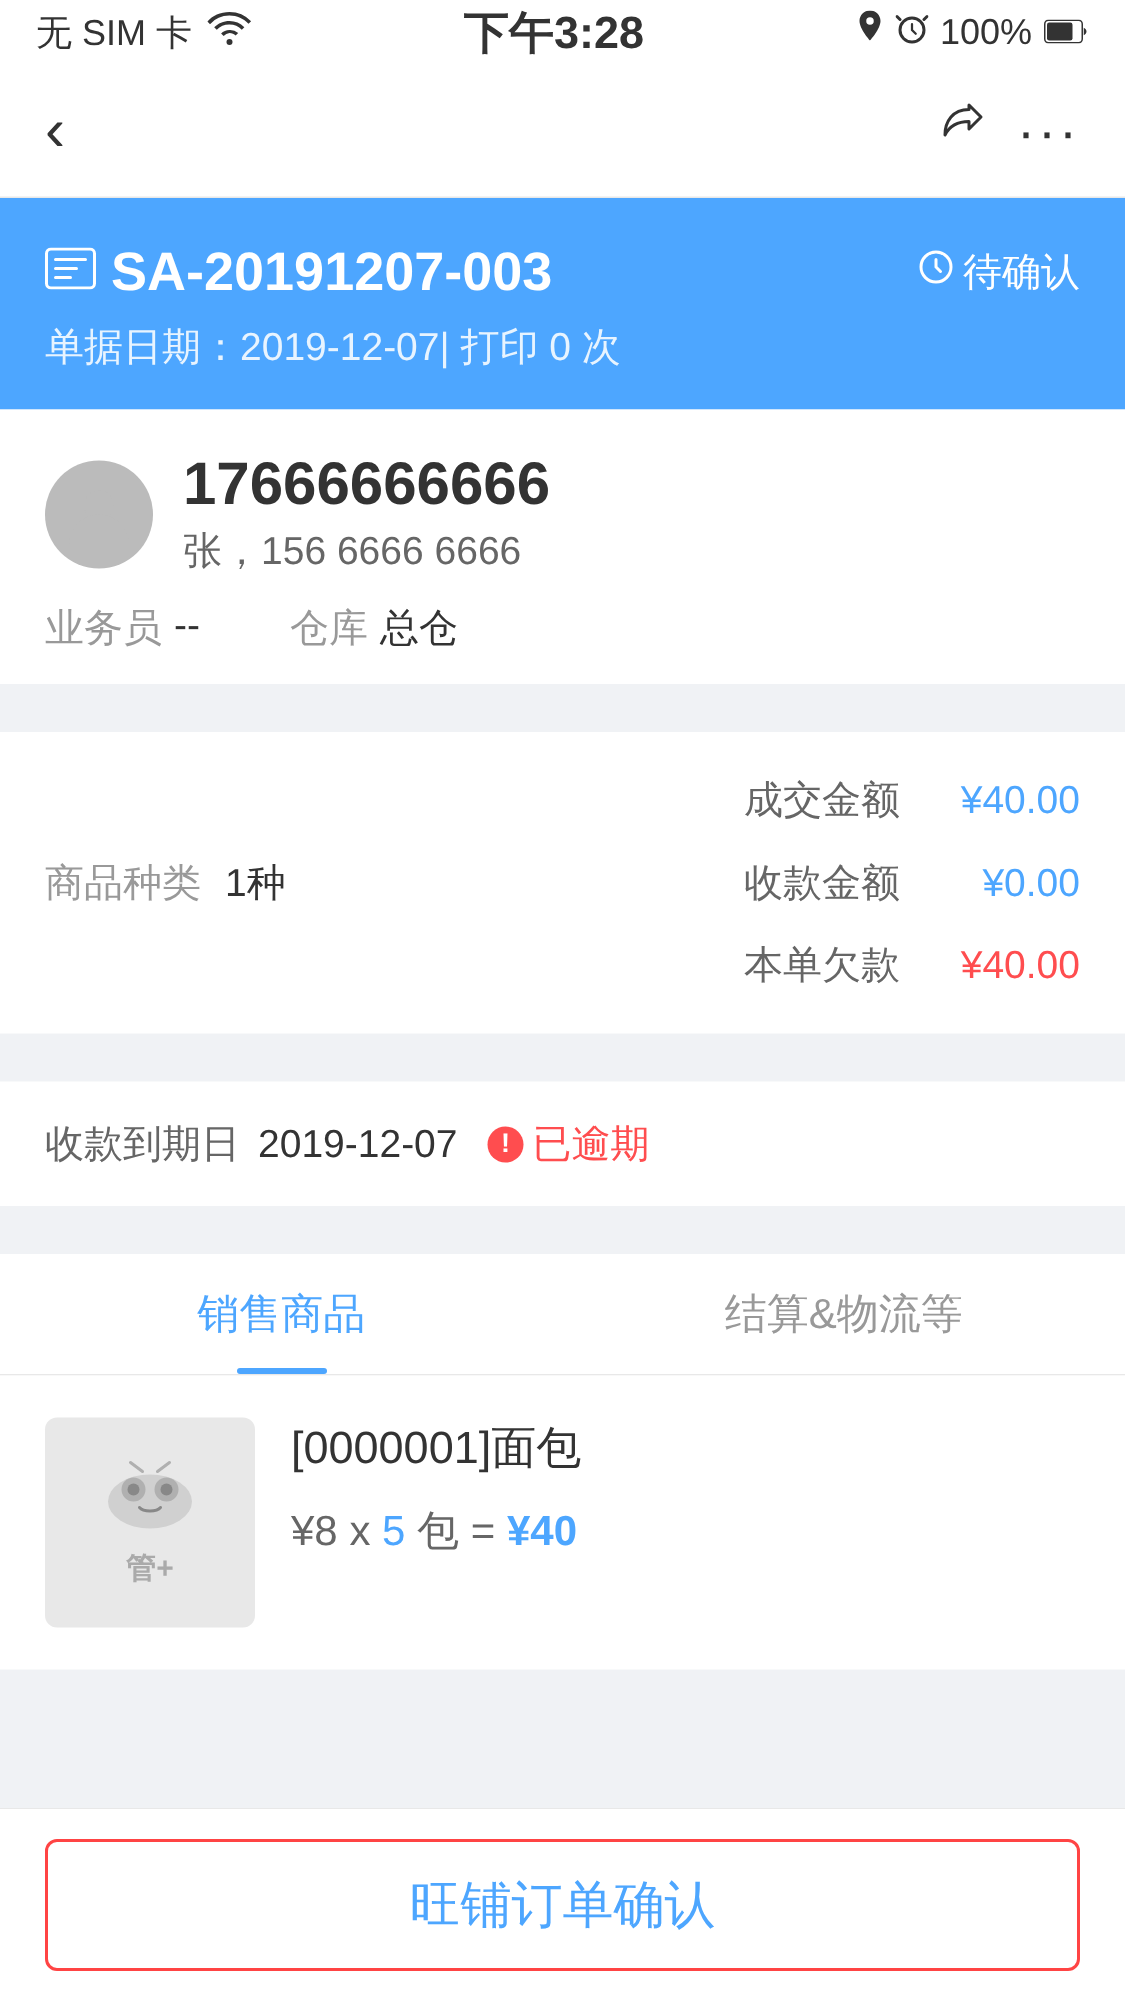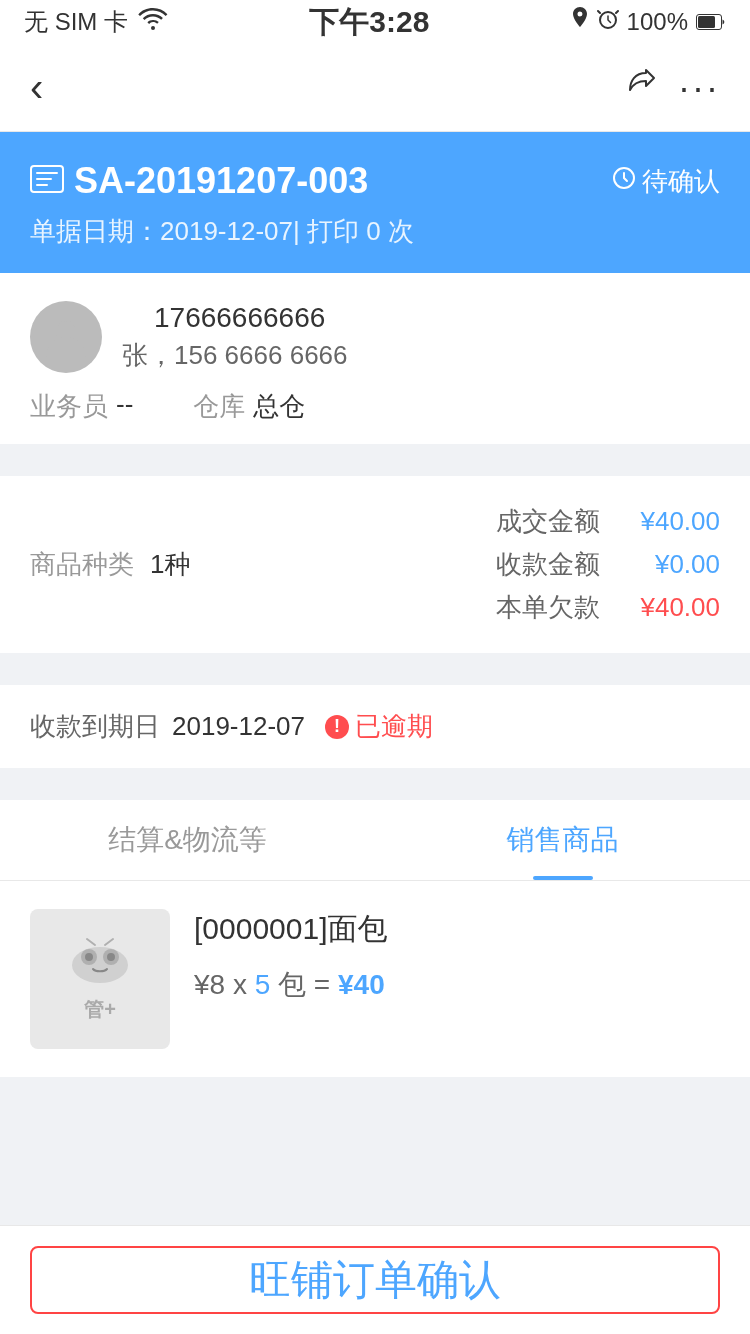--- a/index.html
+++ b/index.html
@@ -104,24 +104,23 @@
       width: 72px;
       height: 72px;
       border-radius: 50%;
       background: #bbb;
       display: flex;
       align-items: center;
       justify-content: center;
       flex-shrink: 0;
     }
     .customer-name {
-      font-size: 28px;
-      font-weight: 400;
+      font-size: 40px;
+      font-weight: 700;
       color: #333;
-      margin-left: 32px;
     }
     .customer-sub {
       font-size: 26px;
       color: #666;
       margin-top: 4px;
     }
     .customer-meta {
       display: flex;
       gap: 60px;
       margin-top: 16px;
@@ -149,21 +148,21 @@
       gap: 16px;
       font-size: 26px;
       color: #666;
     }
     .stats-left-label { color: #999; }
     .stats-left-value { color: #333; }
     .stats-right {
       display: flex;
       flex-direction: column;
       align-items: flex-end;
-      gap: 8px;
+      gap: 20px;
     }
     .stats-item {
       display: flex;
       gap: 20px;
       align-items: center;
       font-size: 26px;
     }
     .stats-item-label { color: #666; }
     .stats-item-value { color: #4da6ff; min-width: 100px; text-align: right; }
     .stats-item-value.red { color: #ff4d4f; }
@@ -291,25 +290,25 @@
       position: fixed;
       bottom: 0;
       left: 0;
       width: 750px;
       background: #fff;
       padding: 20px 30px;
       border-top: 1px solid #e8e8e8;
     }
     .confirm-button {
       width: 100%;
-      height: 68px;
+      height: 88px;
       border: 2px solid #ff4444;
       background: #fff;
       color: #4da6ff;
-      font-size: 42px;
+      font-size: 34px;
       border-radius: 8px;
       cursor: pointer;
       display: flex;
       align-items: center;
       justify-content: center;
     }
 
     
     .divider {
       height: 16px;
@@ -456,25 +455,25 @@
   <div class="overdue-badge">
     <div class="overdue-dot">!</div>
     <span>已逾期</span>
   </div>
 </div>
 
 <div class="divider"></div>
 
 <div class="tabs-section">
   <div class="tabs-row">
+    <div class="tab-item active">
+      <span>销售商品</span>
+    </div>
     <div class="tab-item">
       <span>结算&amp;物流等</span>
-    </div>
-    <div class="tab-item active">
-      <span>销售商品</span>
     </div>
   </div>
 </div>
 
 <div class="product-section">
   <div class="product-item">
     <div class="product-image">
       <div class="product-logo">
         <span>
           <svg width="70" height="50" viewBox="0 0 70 50" fill="none">

